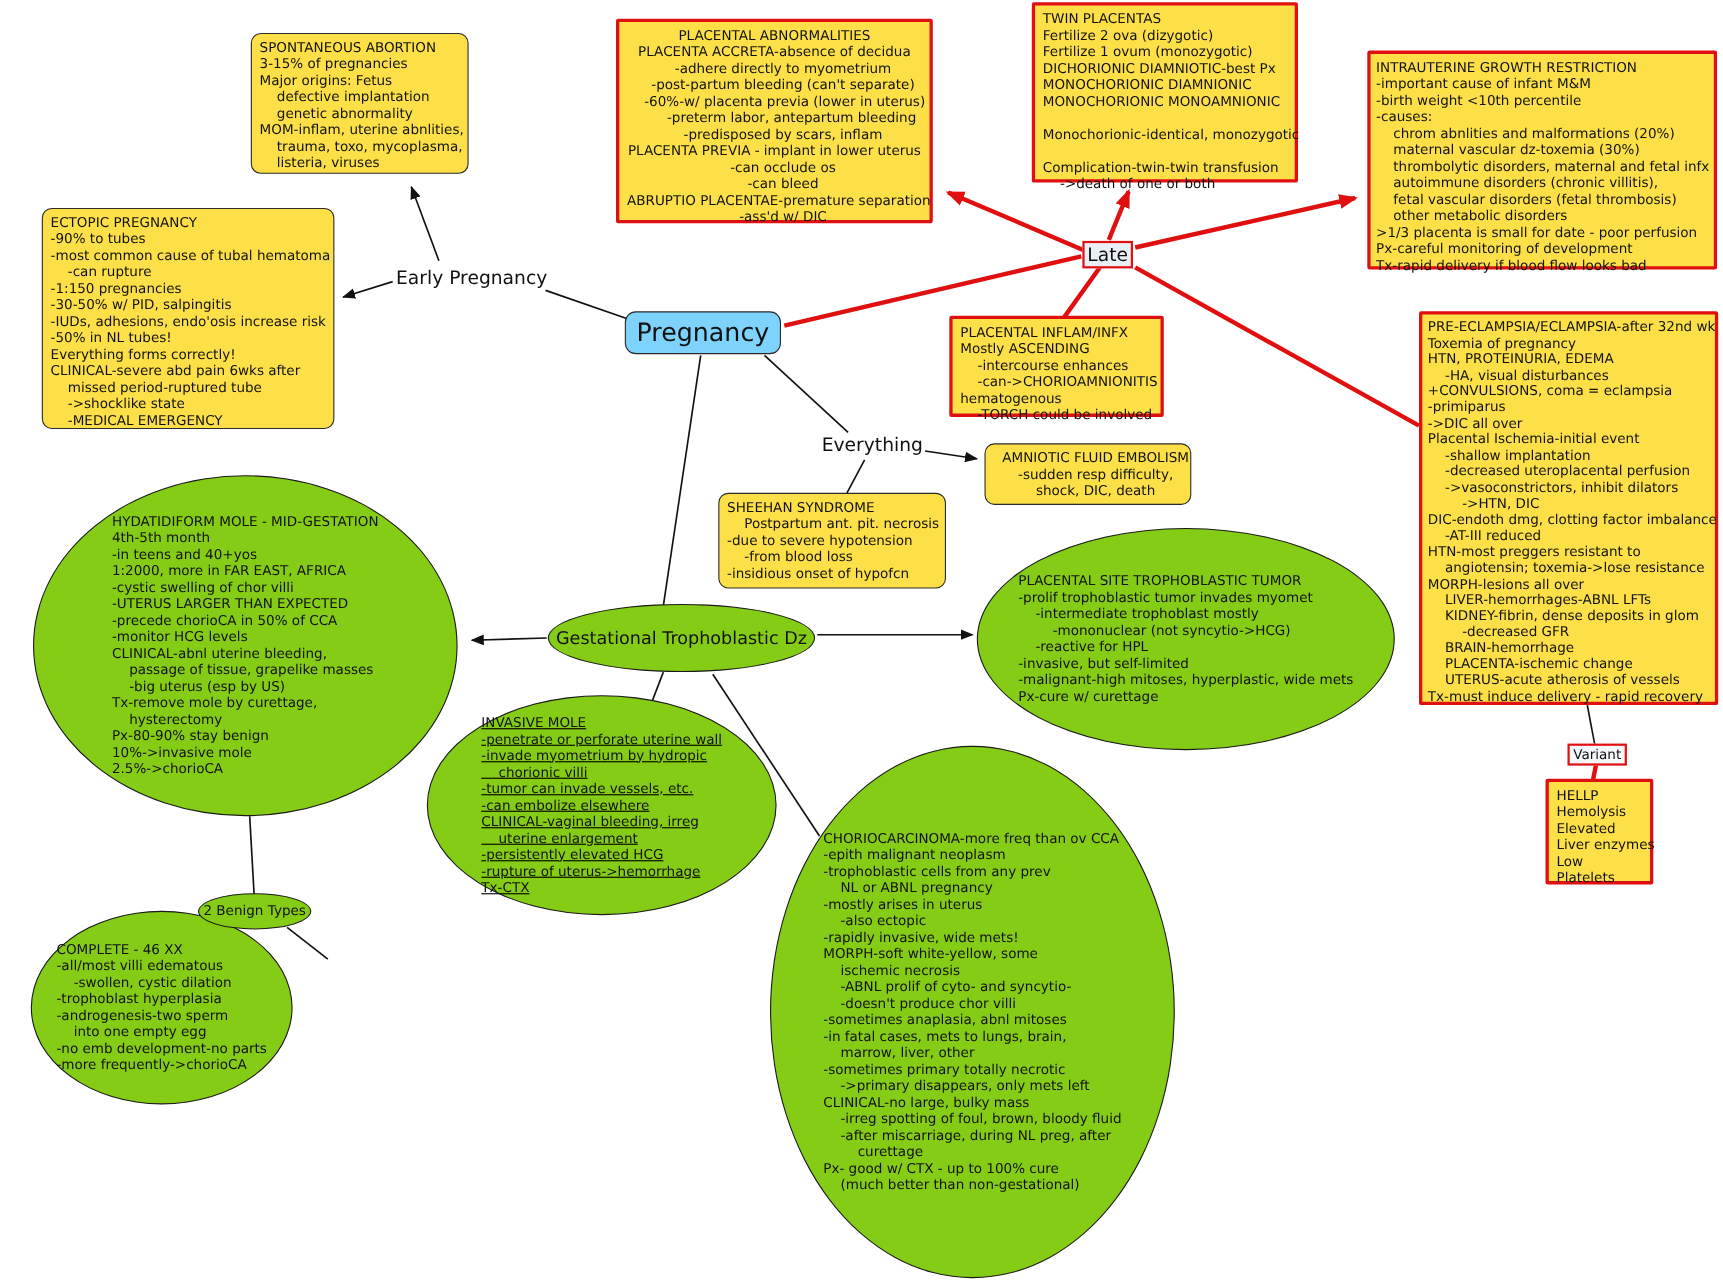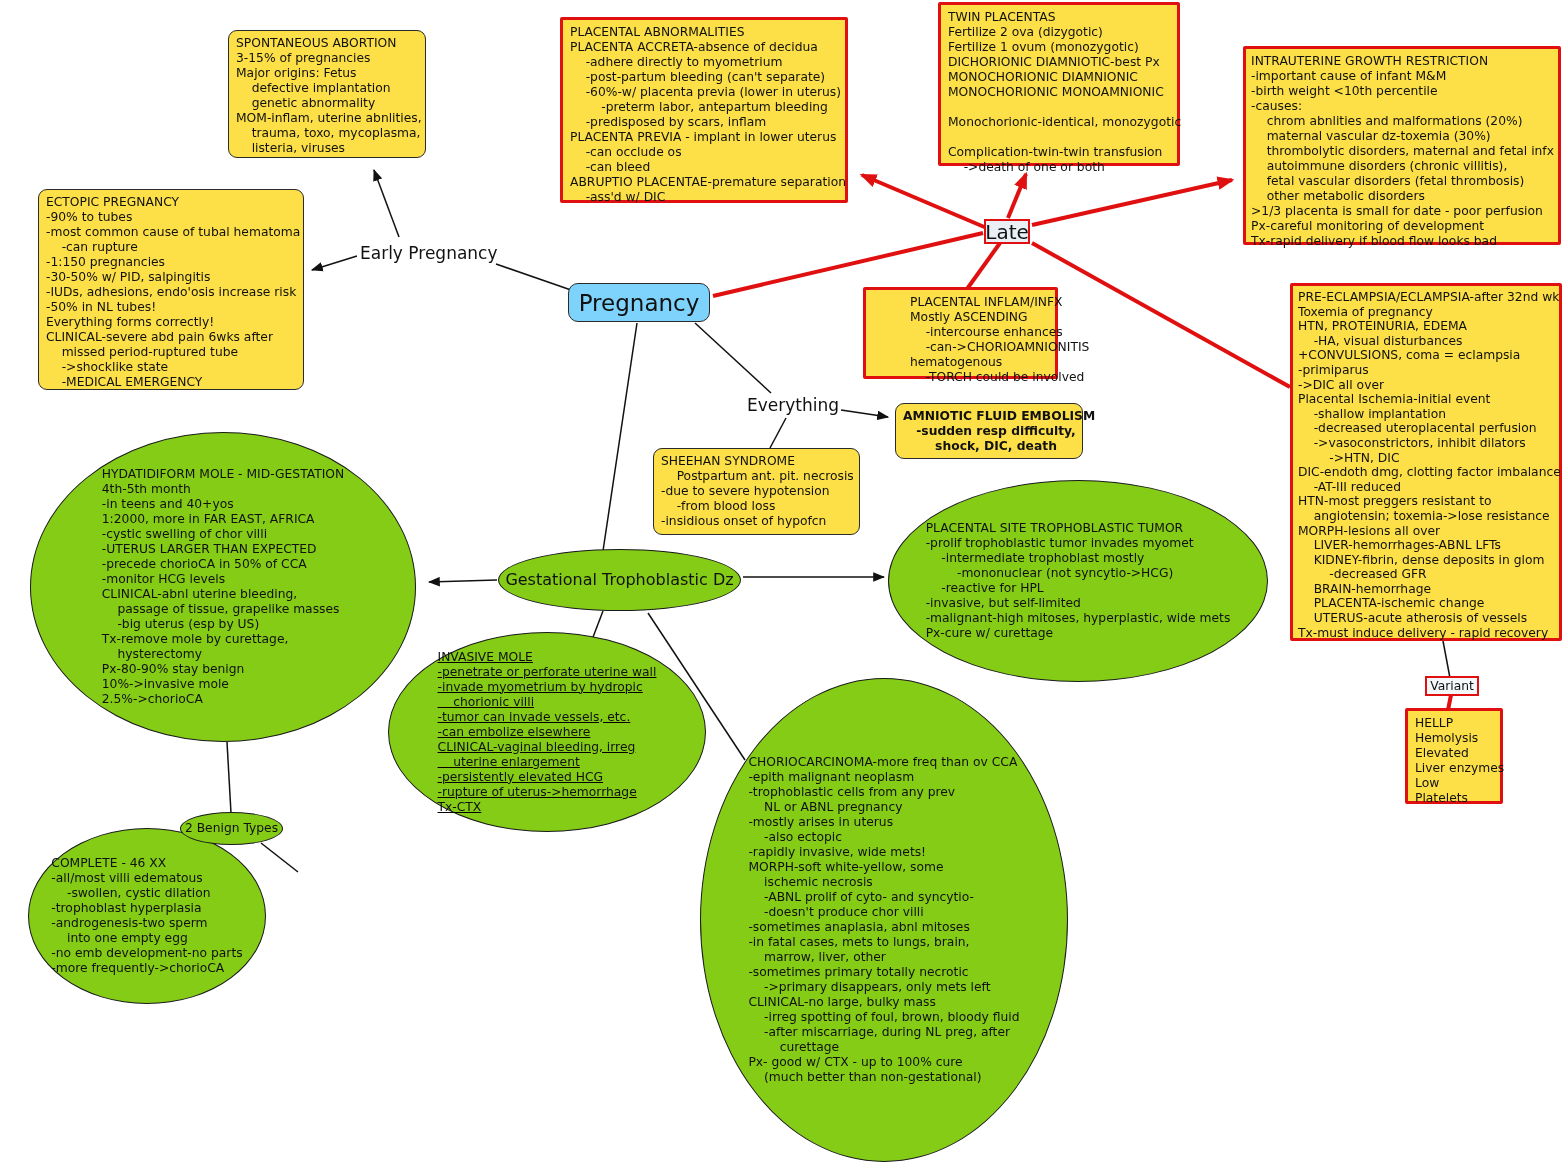--- a/index.html
+++ b/index.html
@@ -8,21 +8,21 @@
   #wires{position:absolute;left:0;top:0;}
   .box{position:absolute;background:#fde047;border:1px solid #2b2b2b;border-radius:9px;box-sizing:border-box;}
   .box.red{border:3px solid #e01010;border-radius:2px;}
   .ellipse{position:absolute;background:#84cc16;border:1px solid #1a1a1a;border-radius:50%;
            box-sizing:border-box;display:flex;align-items:center;justify-content:center;}
   pre.txt{margin:0;font:12.3px/15px "DejaVu Sans",sans-serif;color:#111;}
   .box pre.txt{padding:5px 7px;}
   .center-text{text-align:center;}
   .node{position:absolute;box-sizing:border-box;display:flex;align-items:center;justify-content:center;color:#111;}
   #pregnancy-node{background:#7dd3fc;border:1.5px solid #2b2b2b;border-radius:10px;font-size:23px;}
-  #late-node{background:#e9eff4;border:2.5px solid #e01010;font-size:20px;}
+  #late-node{background:#e9eff4;border:2.5px solid #e01010;font-size:17px;}
   #variant-node{background:#f4f8fa;border:2.5px solid #e01010;font-size:12.3px;}
   .floating-label{position:absolute;font-size:17px;color:#111;}
   .gtd-label{font-size:16px !important;line-height:18px !important;}
 </style>
 </head>
 <body>
 
 <div id="canvas">
 
   <svg id="wires" width="1566" height="1167">
@@ -83,33 +83,33 @@
 -30-50% w/ PID, salpingitis
 -IUDs, adhesions, endo'osis increase risk
 -50% in NL tubes!
 Everything forms correctly!
 CLINICAL-severe abd pain 6wks after
     missed period-ruptured tube
     -&gt;shocklike state
     -MEDICAL EMERGENCY</pre>
   </div>
   <div class="box" style="left:895px;top:403px;width:188px;height:56px;">
-    <pre class="txt center-text" style="width:100%;font-weight:bold;">AMNIOTIC FLUID EMBOLISM
+    <pre class="txt center-text" style="width:100%;">AMNIOTIC FLUID EMBOLISM
 -sudden resp difficulty,
 shock, DIC, death</pre>
   </div>
   <div class="box" style="left:653px;top:448px;width:207px;height:87px;">
     <pre class="txt">SHEEHAN SYNDROME
     Postpartum ant. pit. necrosis
 -due to severe hypotension
     -from blood loss
 -insidious onset of hypofcn</pre>
   </div>
 
-  <div class="box red" style="left:560px;top:17px;width:288px;height:186px;">
+  <div class="box red" style="left:560px;top:17px;width:288px;height:186px;text-align:center;">
     <pre class="txt">PLACENTAL ABNORMALITIES
 PLACENTA ACCRETA-absence of decidua
     -adhere directly to myometrium
     -post-partum bleeding (can't separate)
     -60%-w/ placenta previa (lower in uterus)
         -preterm labor, antepartum bleeding
     -predisposed by scars, inflam
 PLACENTA PREVIA - implant in lower uterus
     -can occlude os
     -can bleed
@@ -137,21 +137,21 @@
     chrom abnlities and malformations (20%)
     maternal vascular dz-toxemia (30%)
     thrombolytic disorders, maternal and fetal infx
     autoimmune disorders (chronic villitis),
     fetal vascular disorders (fetal thrombosis)
     other metabolic disorders
 &gt;1/3 placenta is small for date - poor perfusion
 Px-careful monitoring of development
 Tx-rapid delivery if blood flow looks bad</pre>
   </div>
-  <div class="box red" style="left:863px;top:287px;width:195px;height:92px;padding-left:37px;">
+  <div class="box red" style="left:863px;top:287px;width:195px;height:92px;">
     <pre class="txt">PLACENTAL INFLAM/INFX
 Mostly ASCENDING
     -intercourse enhances
     -can-&gt;CHORIOAMNIONITIS
 hematogenous
     -TORCH could be involved</pre>
   </div>
   <div class="box red" style="left:1290px;top:283px;width:272px;height:358px;">
     <pre class="txt" style="padding:4px 5px;line-height:14.6px;">PRE-ECLAMPSIA/ECLAMPSIA-after 32nd wk
 Toxemia of pregnancy

